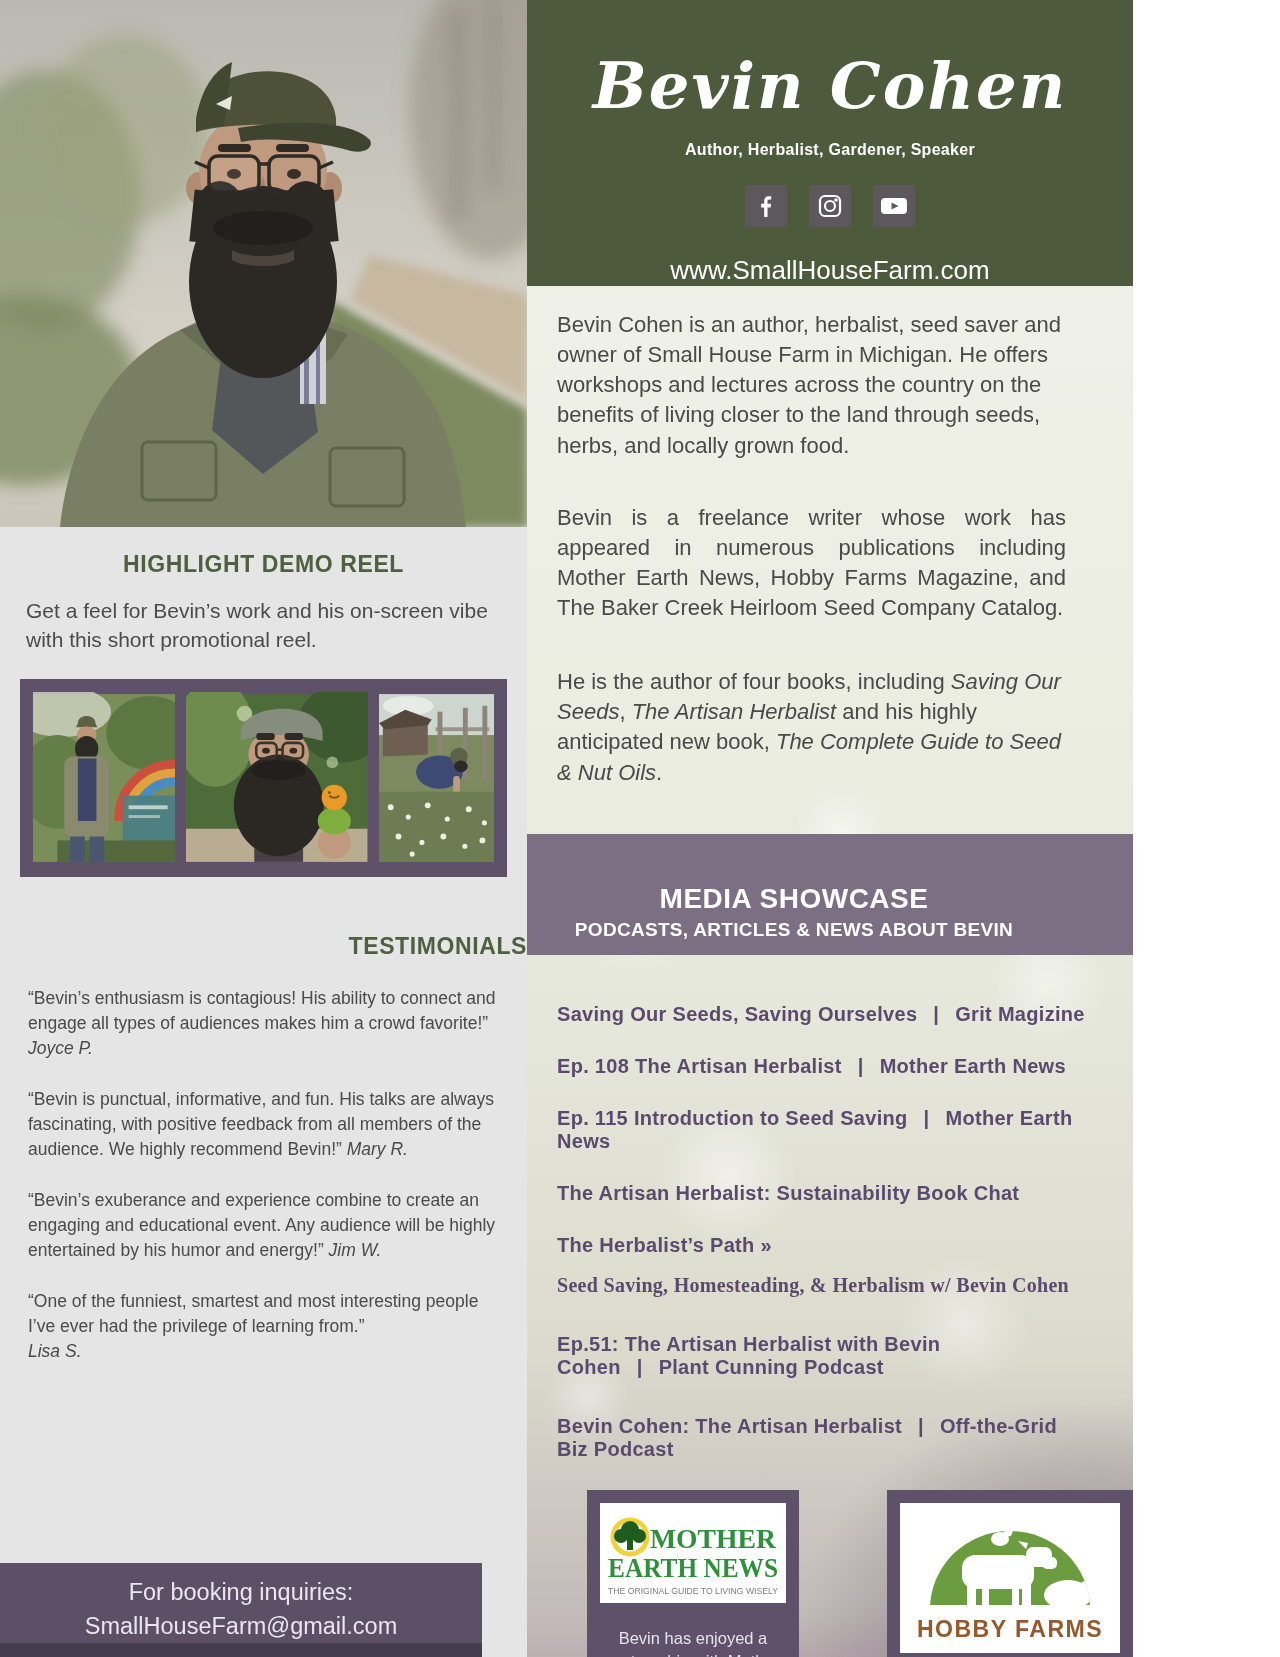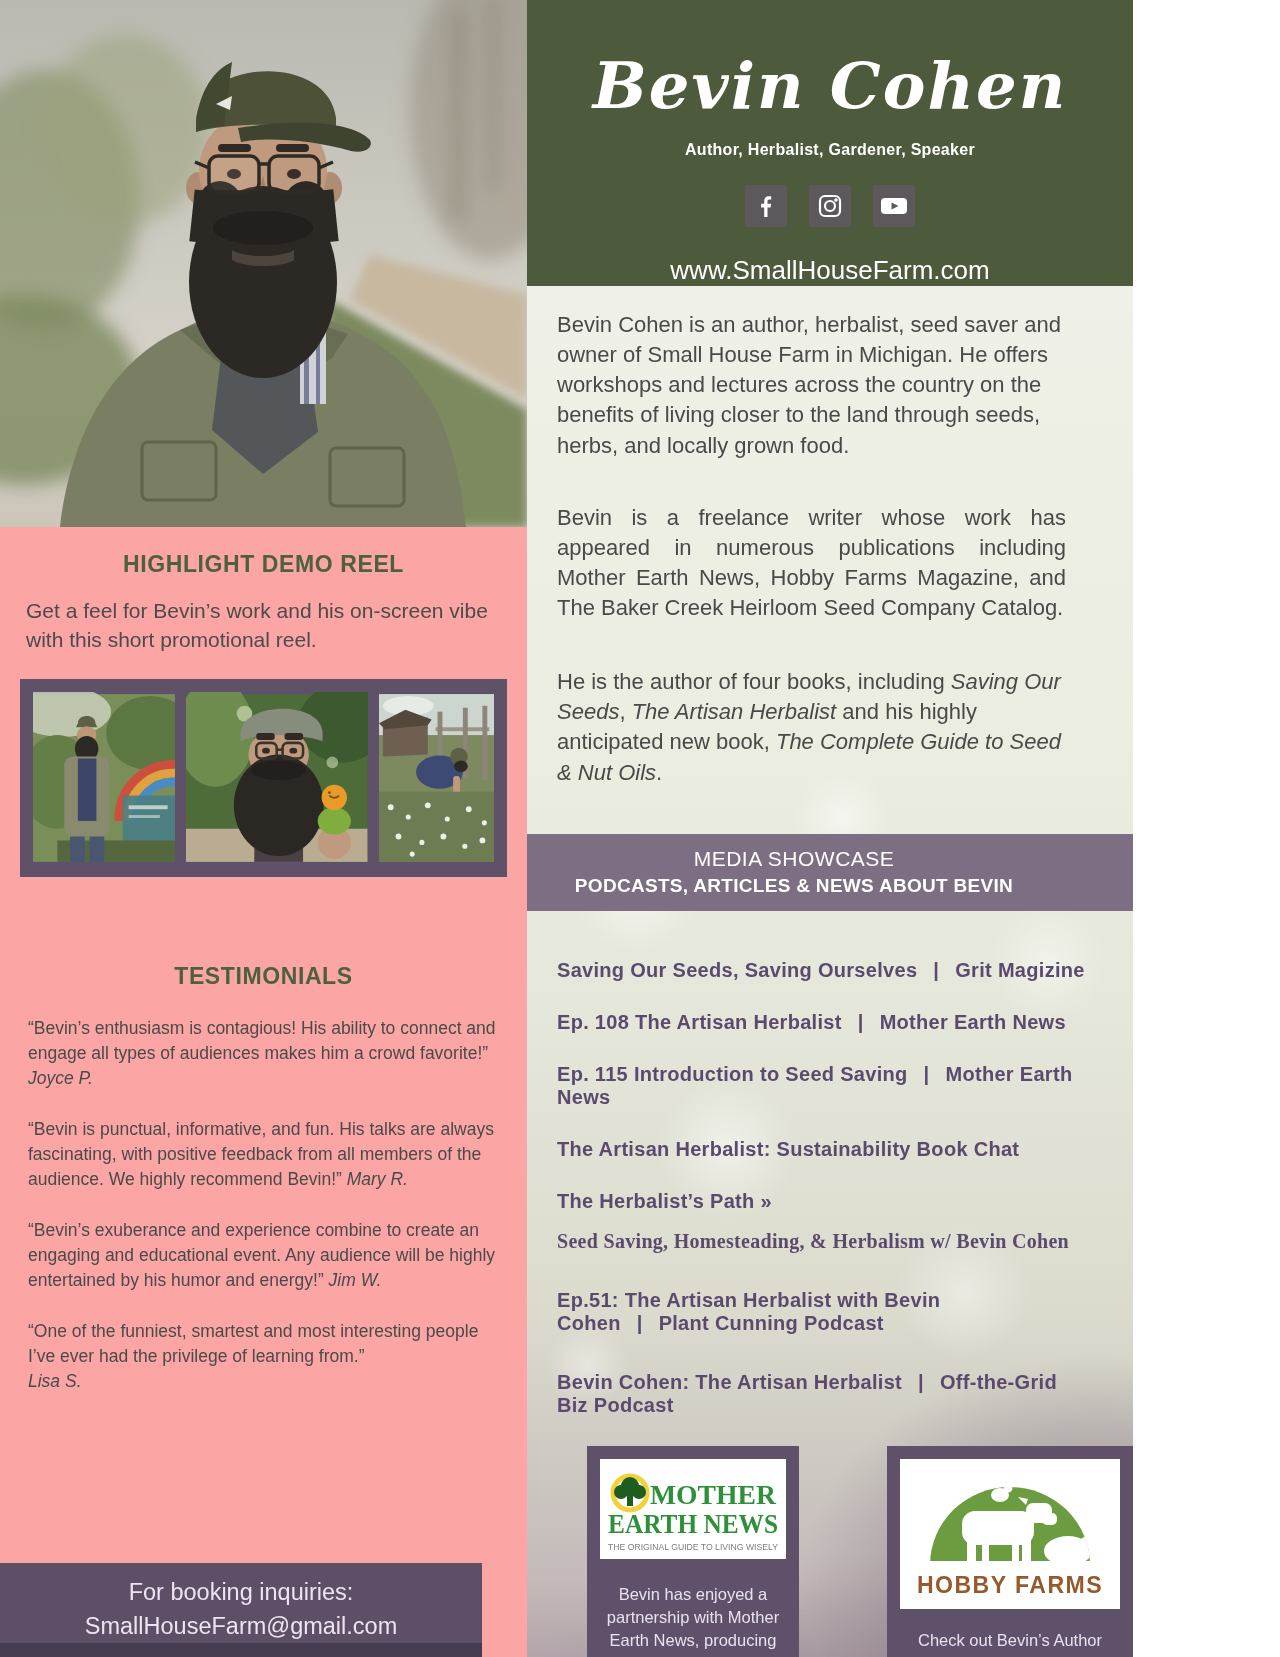--- a/index.html
+++ b/index.html
@@ -4,36 +4,36 @@
 <style>
   * { margin:0; padding:0; box-sizing:border-box; }
   html,body { width:1280px; }
   body {
     height:1657px; position:relative; overflow:hidden;
     font-family:"Liberation Sans", sans-serif; background:#ffffff;
   }
   .page { display:flex; width:1280px; height:1657px; }
 
   
-  .left-col { width:527px; position:relative; background:#fca5a5; }
+  .left-col { width:527px; position:relative; background:#e5e5e5; }
   .portrait { width:527px; height:527px; display:block; }
   .green-heading {
     color:#4e6040; font-weight:bold; font-size:23px; letter-spacing:.6px;
     text-align:center; margin-top:24px;
   }
   .demo-text {
     font-size:21px; color:#4b4b4b; line-height:1.38; margin:19px 26px 0 26px;
   }
   .photo-strip {
     margin:24px 20px 0 20px; background:#5e5168; padding:13px;
     display:flex; gap:11px; height:198px;
   }
   .strip-photo { height:172px; display:block; }
   .sp1 { width:146px; } .sp2 { width:186px; } .sp3 { width:118px; }
-  .testimonials-heading { margin-top:86px; }
+  .testimonials-heading { margin-top:56px;text-align:right; }
   .testimonial {
     font-size:17.5px; color:#4a4a4a; line-height:1.43; margin:26px 28px 0 28px;
   }
   .testimonial .attr { font-style:italic; }
   .booking-bar {
     position:absolute; left:0; bottom:0; width:482px; height:94px;
     background:#5c4f66; border-bottom:14px solid #453c50;
     color:#ece5f1; text-align:center; font-size:23.5px; line-height:1.45;
     padding-top:12px;
   }
@@ -74,21 +74,21 @@
   }
   .p1 { padding-top:24px; }
   .p2 { margin-top:42px; text-align:justify; }
   .p3 { margin-top:44px; }
   .about-p .it { font-style:italic; }
 
   .media-banner {
     margin-top:46px; background:#7c6e83; color:#ffffff; text-align:center;
     padding:13px 72px 14px 0;
   }
-  .media-banner-title { font-size:21px; font-weight:normal; letter-spacing:.5px; }
+  .media-banner-title { font-size:28px; font-weight:bold; letter-spacing:.5px;margin-top:36px; }
   .media-banner-subtitle { font-size:19px; font-weight:bold; margin-top:4px; letter-spacing:.3px; }
 
   .media-list { padding:48px 40px 0 30px; }
   .media-item {
     color:#5b4a6e; font-weight:bold; font-size:20px; letter-spacing:.3px;
     margin-bottom:29px; cursor:pointer;
   }
   .media-item .msep { padding:0 16px; font-weight:bold; }
   .media-item .line2 { margin-top:17px;font-family:Liberation Serif, serif; }
   .mi6, .mi7 { margin-top:36px; }

